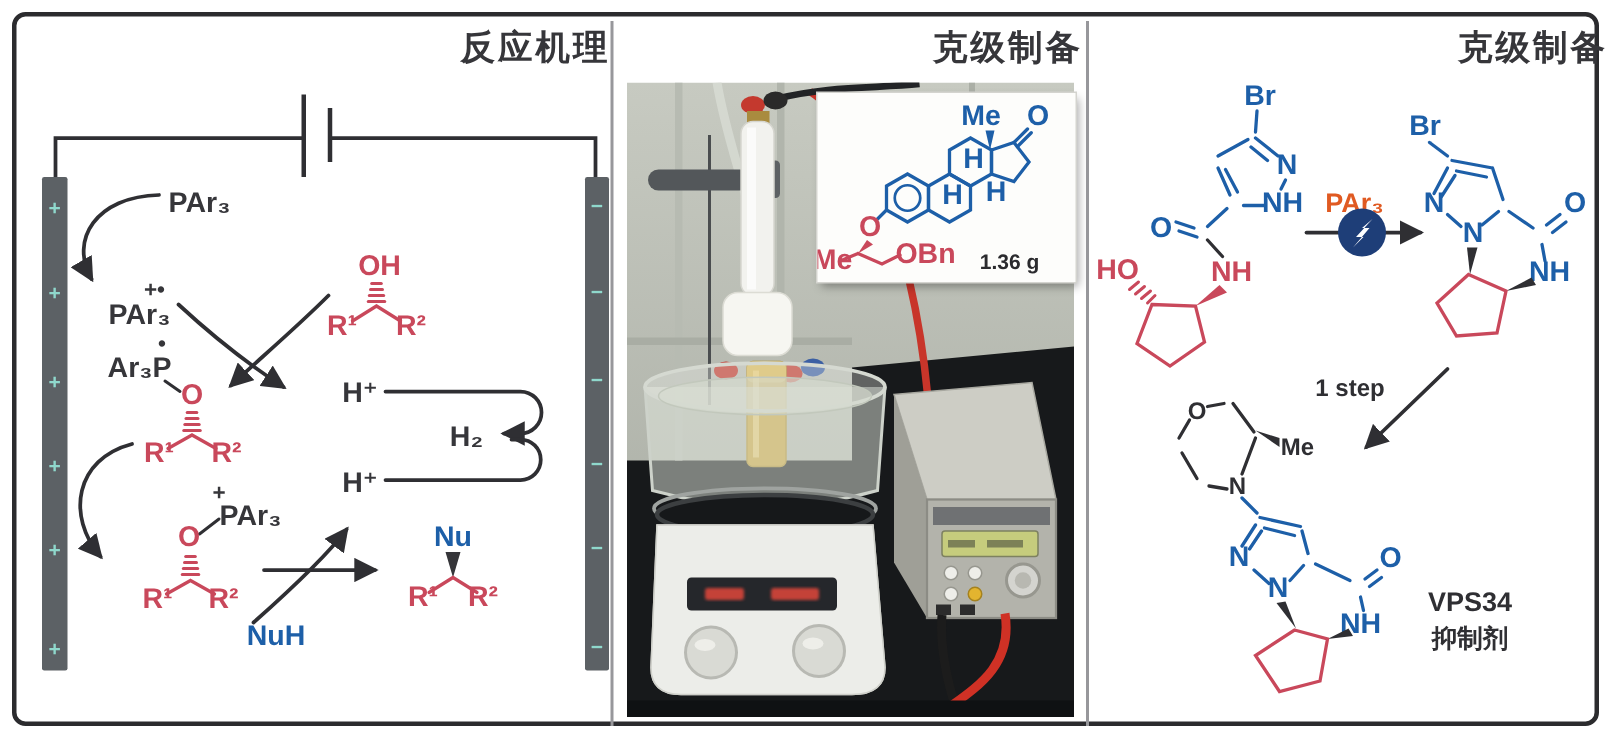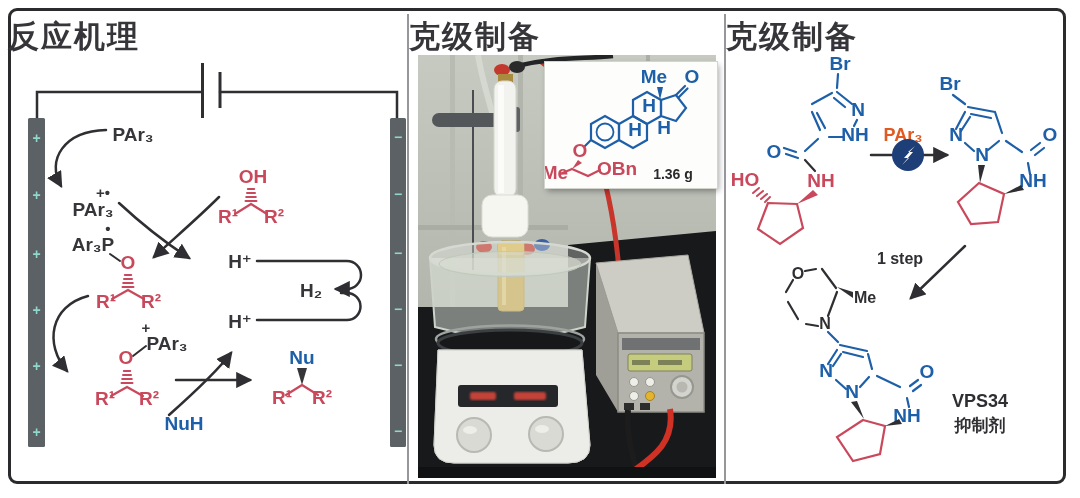--- a/index.html
+++ b/index.html
@@ -1,21 +1,21 @@
 <!DOCTYPE html>
 <html><head>
 <meta charset="utf-8">
 <style>
   html,body{margin:0;padding:0;background:#ffffff;}
   .canvas{position:relative;width:1080px;height:498px;background:#ffffff;overflow:hidden;
           font-family:"Liberation Sans","DejaVu Sans",sans-serif;}
   .frame{position:absolute;left:8px;top:8px;width:1058px;height:476px;
          border:3px solid #2b2b2e;border-radius:9px;box-sizing:border-box;background:#ffffff;}
   .divider{position:absolute;top:14px;height:470px;width:2px;background:#97979b;}
-  .panel-title{position:absolute;top:16px;text-align:left;font-size:31px;font-weight:bold;
+  .panel-title{position:absolute;top:16px;text-align:right;font-size:23px;font-weight:bold;
                color:#36363a;letter-spacing:2px;}
   svg{position:absolute;}
   svg text{font-family:"Liberation Sans","DejaVu Sans",sans-serif;}
   .chem{font-weight:600;font-size:19px;fill:#36363a;}
   .chem-red{fill:#c9485b;}
   .chem-blue{fill:#1d5fa8;}
   .chem-sm{font-size:15px;}
   .struct-blue{stroke:#1d5fa8;stroke-width:2.2;fill:none;stroke-linecap:round;}
   .struct-red{stroke:#c9485b;stroke-width:2.2;fill:none;stroke-linecap:round;}
   .struct-black{stroke:#2f2f33;stroke-width:2.2;fill:none;stroke-linecap:round;}

